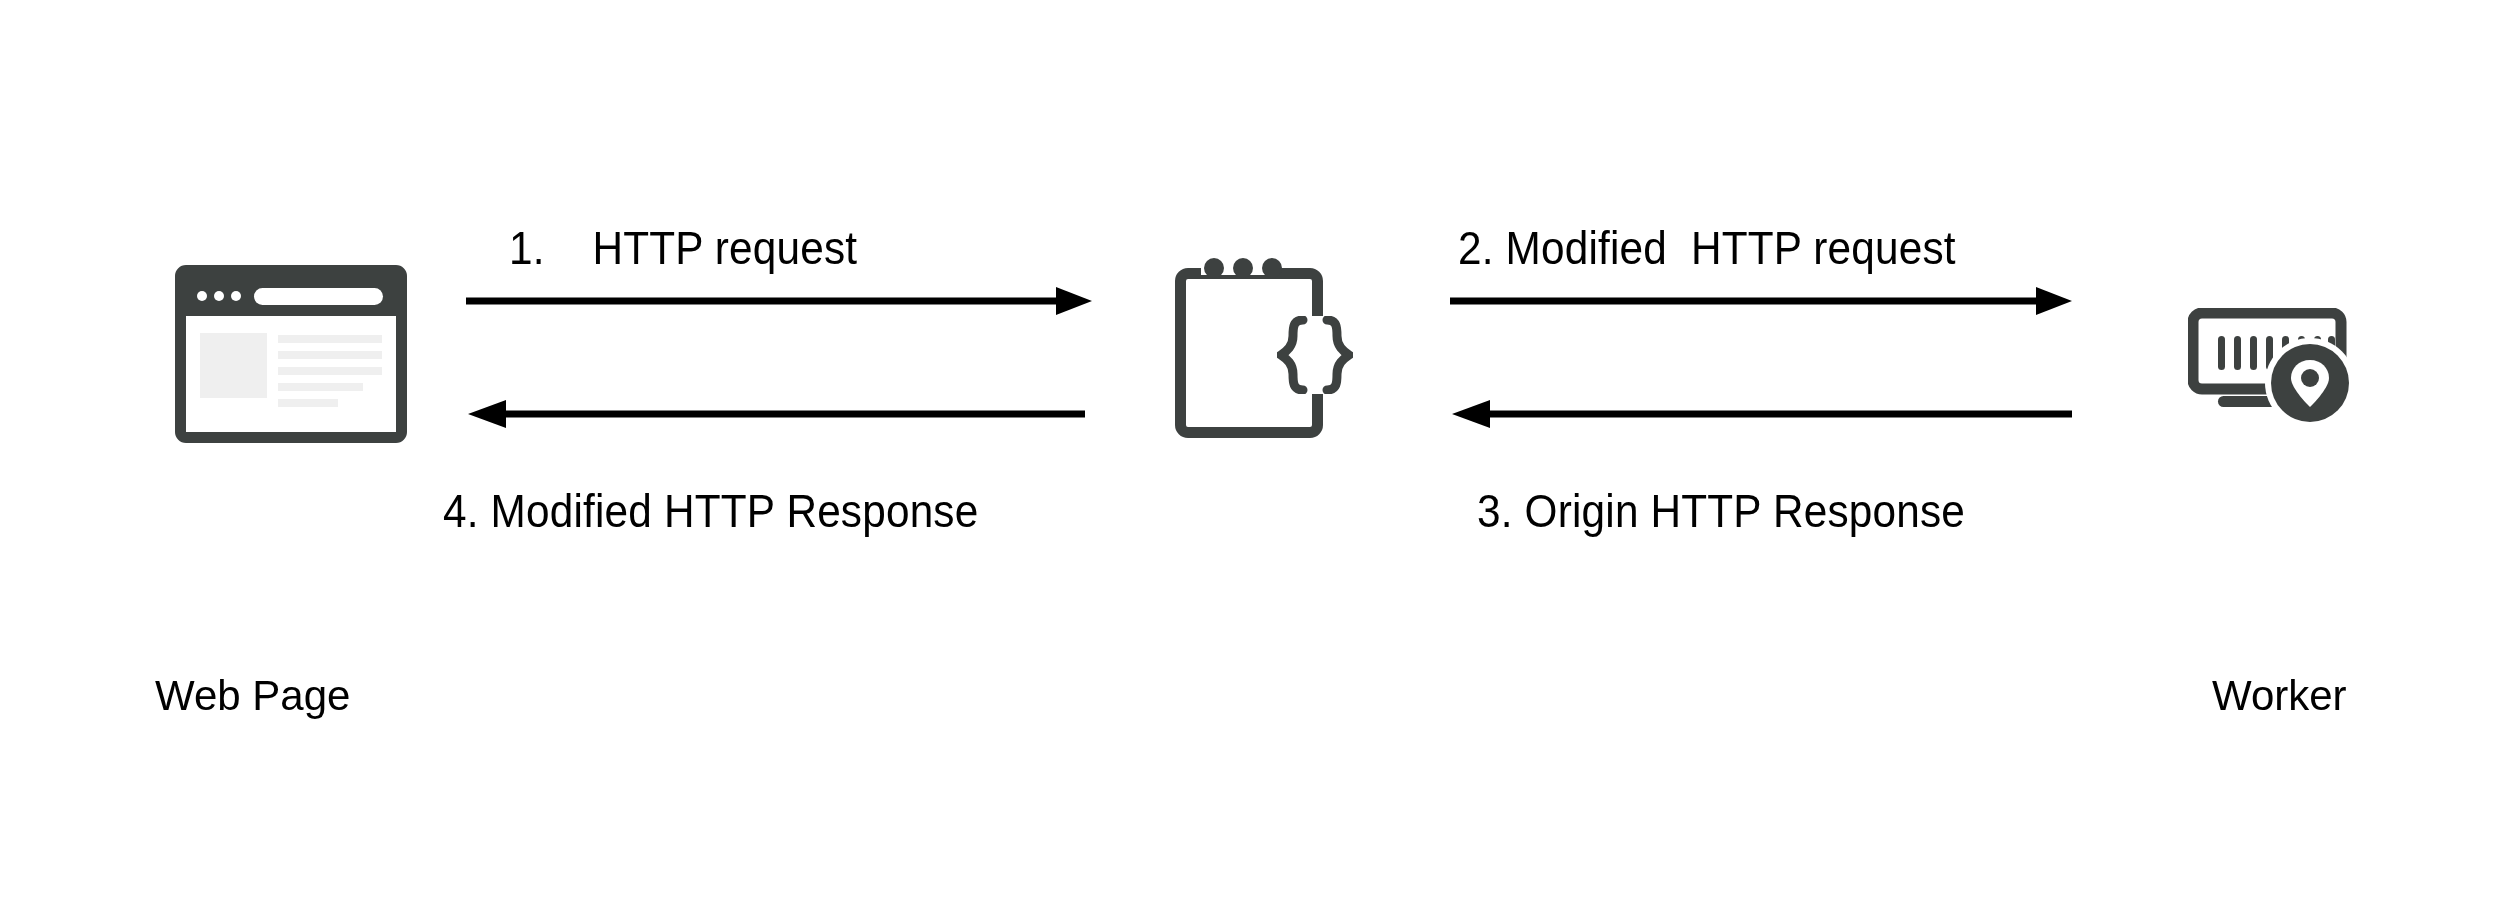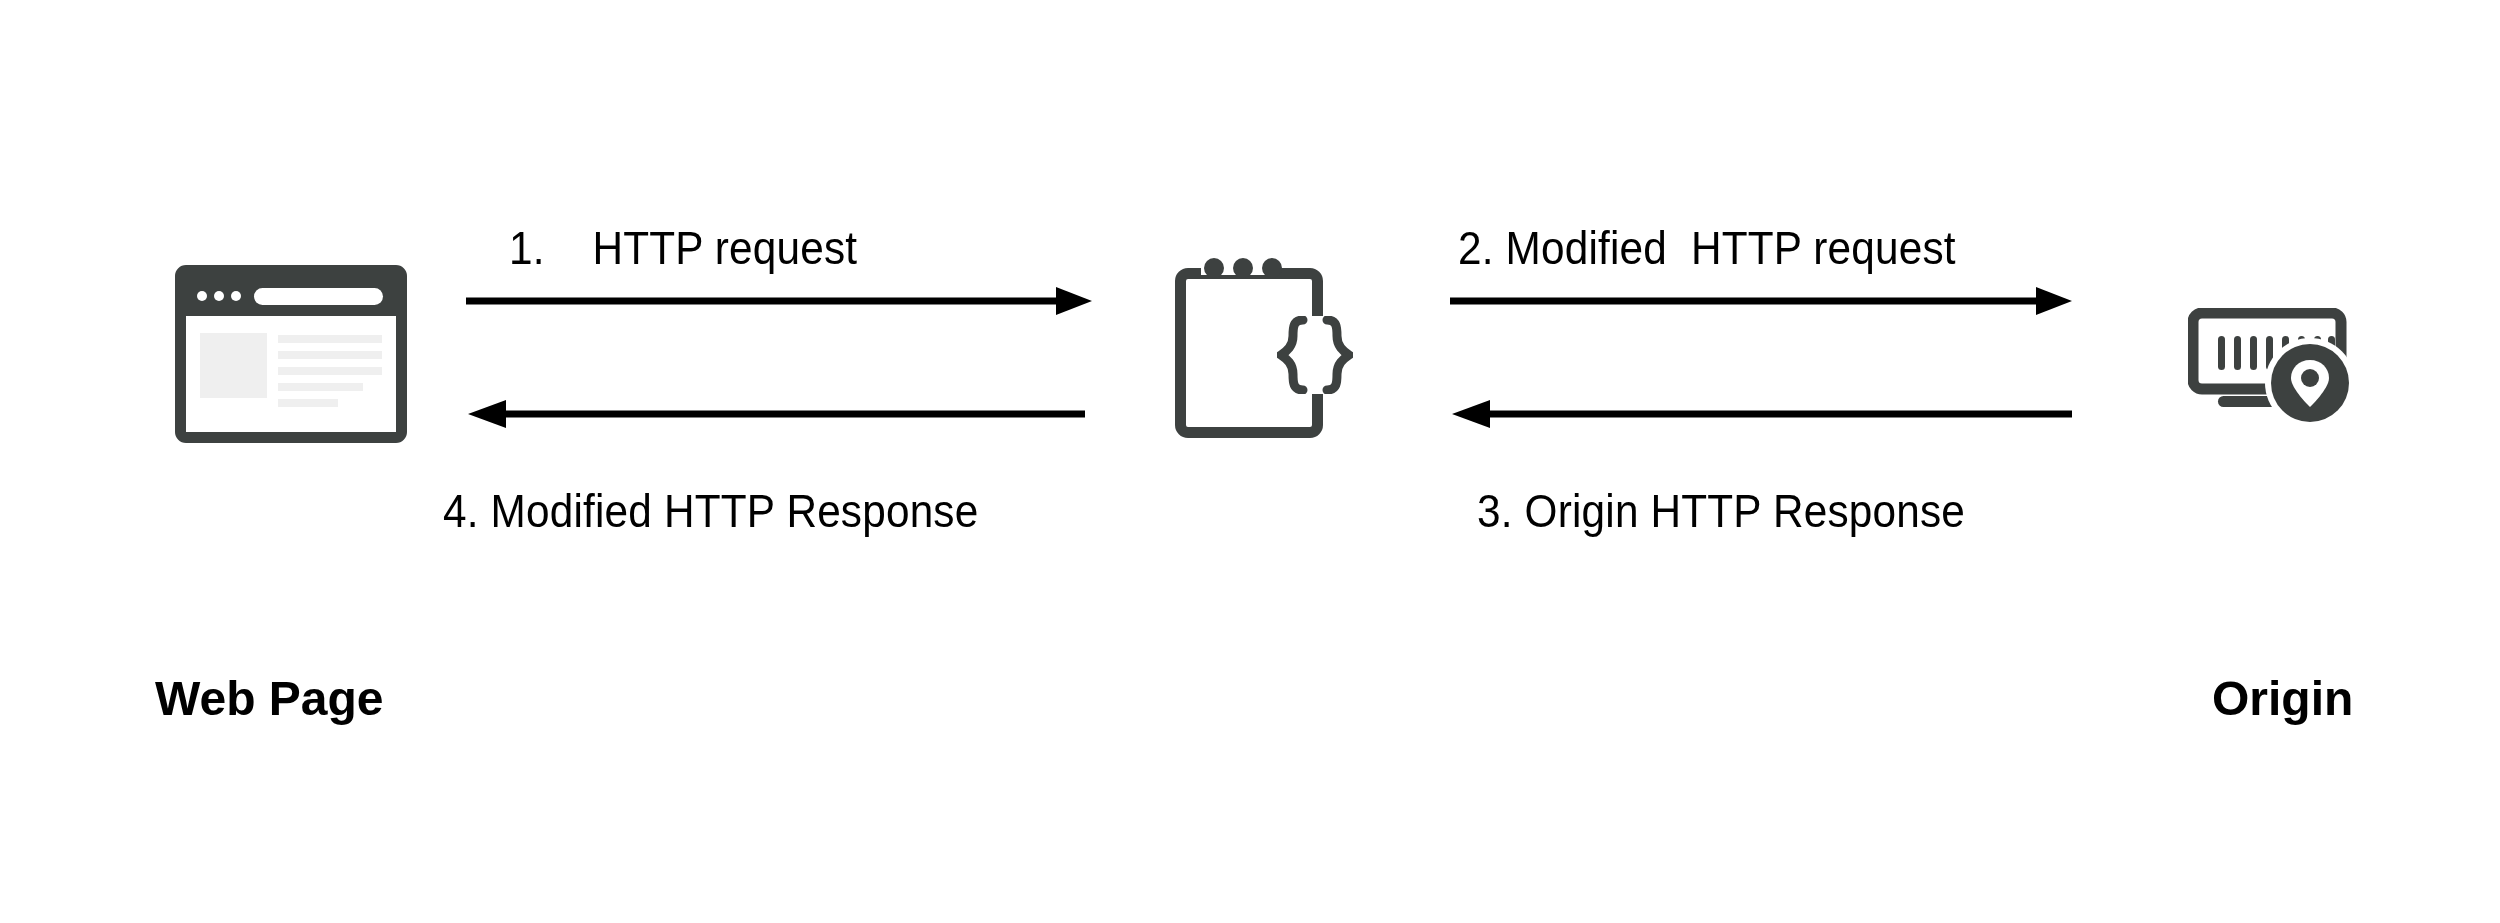--- a/index.html
+++ b/index.html
@@ -33,22 +33,22 @@
     font-weight: 400;
     color: #000000;
     white-space: pre;
     line-height: 1;
     letter-spacing: 0.2px;
     transform: scaleX(0.92);
     transform-origin: left center;
   }
   .node-label {
     font-family: "Liberation Sans", sans-serif;
-    font-size: 48px;
-    font-weight: 700;
+    font-size: 42px;
+    font-weight: 400;
     color: #000000;
     white-space: pre;
     line-height: 1;
   }
 
   
   .browser-icon {
     width: 232px;
     height: 178px;
     box-sizing: border-box;
@@ -270,15 +270,15 @@
 
   <div class="abs flow-label" style="left:1458px; top:225px;">2. Modified  HTTP request</div>
 
   <div class="abs flow-label" style="left:1477px; top:488px;">3. Origin HTTP Response</div>
 
   <div class="abs flow-label" style="left:443px; top:488px;">4. Modified HTTP Response</div>
 
   <div class="abs node-label" style="left:155px; top:675px;">Web Page</div>
 
 
-  <div class="abs node-label" style="left:2212px; top:675px;">Origin</div>
+  <div class="abs node-label" style="left:2212px; top:675px;">Worker</div>
 
 </div>
 
 </body></html>

